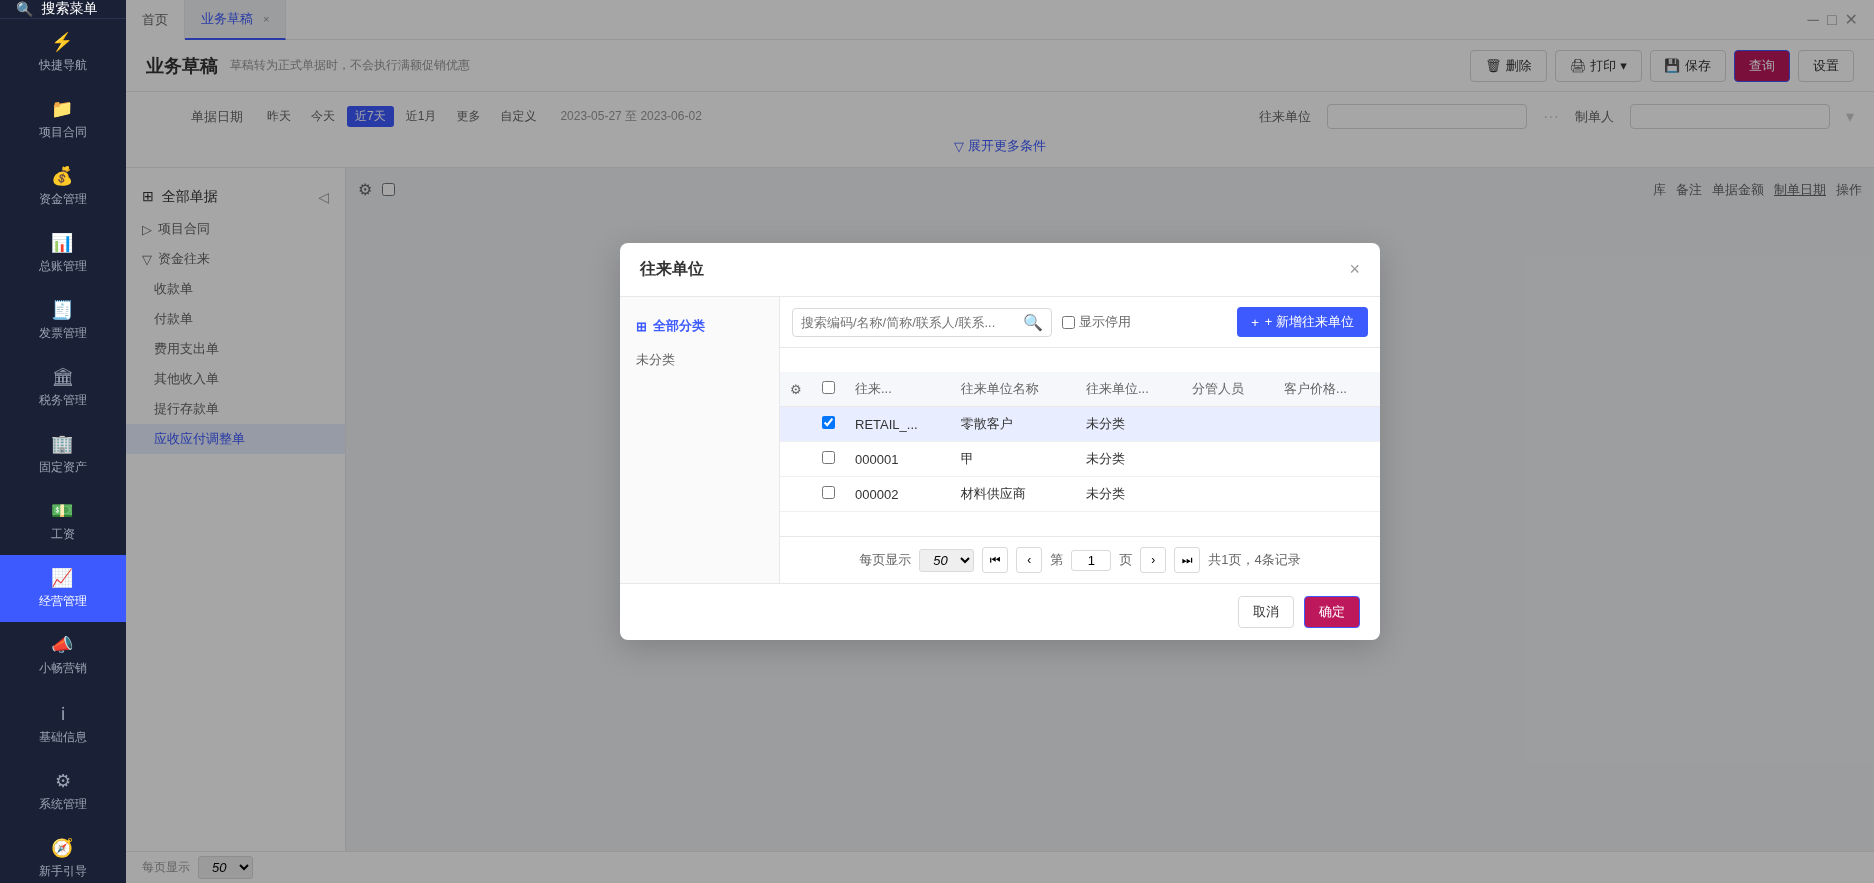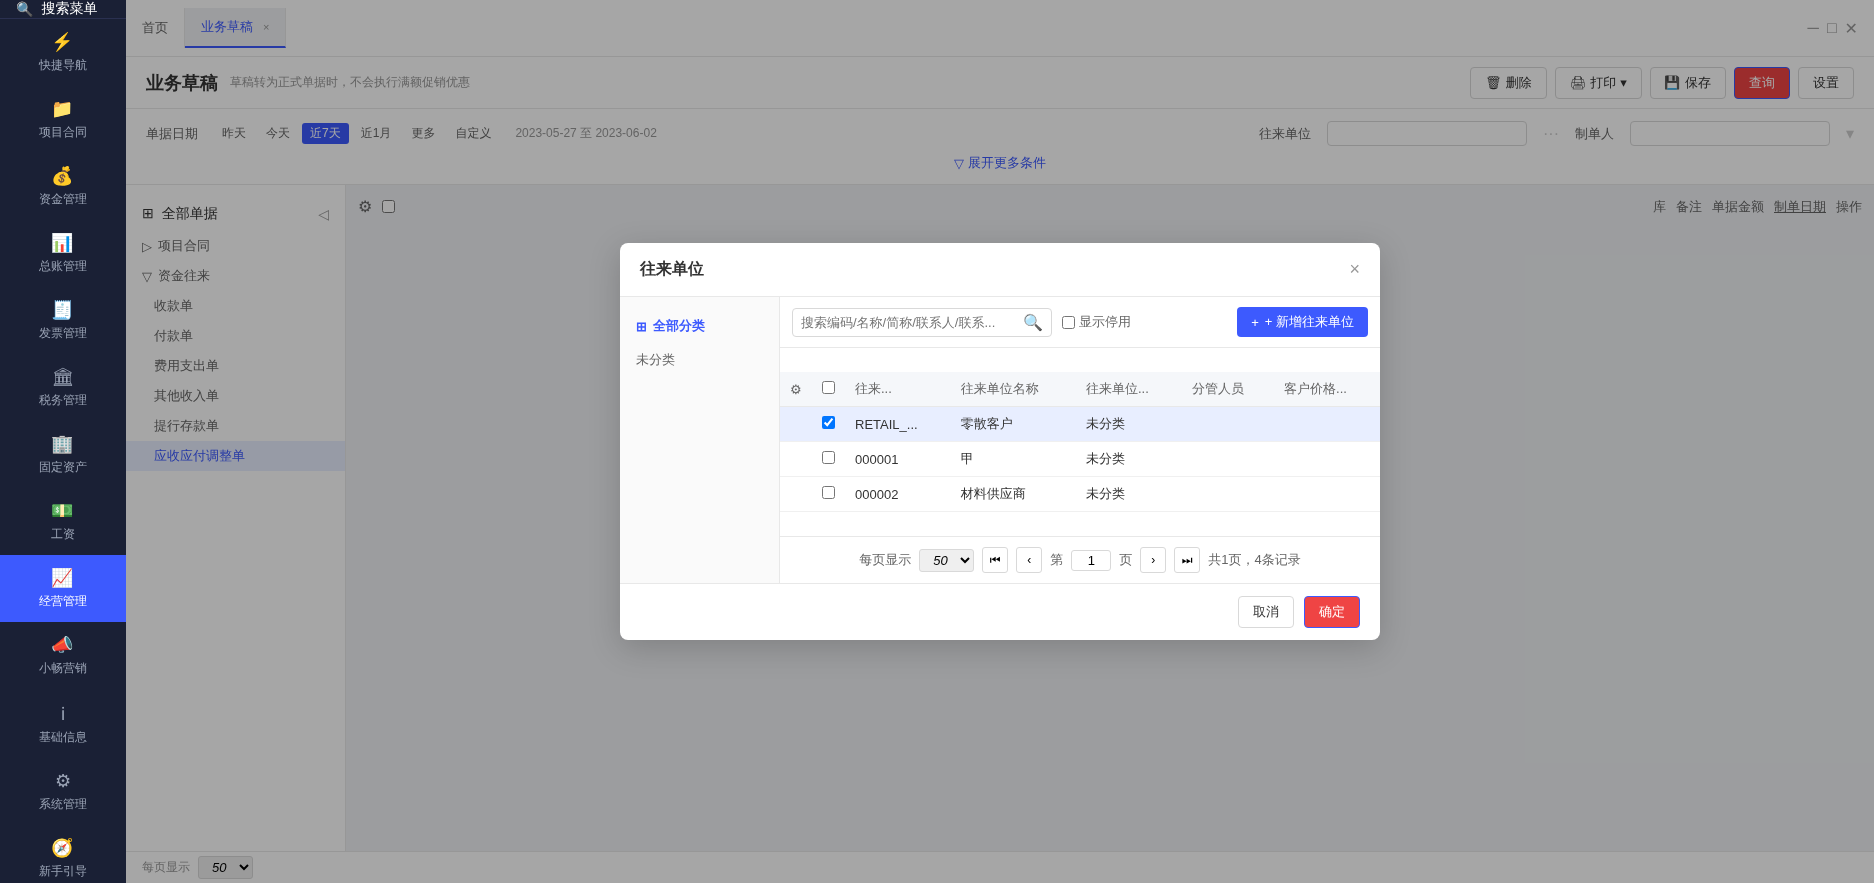--- a/index.html
+++ b/index.html
@@ -43,21 +43,21 @@
       display: flex;
       flex-direction: column;
       height: 100%;
       background: #f0f2f5;
       overflow: hidden;
       position: relative;
     }
 
     
     .tab-bar {
-      height: 57px;
+      height: 40px;
       background: #fff;
       display: flex;
       align-items: center;
       border-bottom: 1px solid #e8e8e8;
       padding: 0 0 0 0;
     }
     .tab {
       height: 40px;
       display: flex;
       align-items: center;
@@ -79,33 +79,33 @@
       display: flex;
       align-items: center;
       padding: 0 20px;
       border-bottom: 1px solid #e8e8e8;
       gap: 12px;
     }
     .page-title { font-size: 18px; font-weight: bold; color: #333; }
     .page-subtitle { font-size: 12px; color: #999; }
     .header-actions { margin-left: auto; display: flex; gap: 8px; align-items: center; }
     .btn { padding: 6px 14px; border-radius: 4px; font-size: 13px; cursor: pointer; border: 1px solid #d9d9d9; background: #fff; color: #333; }
-    .btn-primary { background: #ef4444; color: #fff; border-color: #3d5afe; }
+    .btn-primary { background: #be185d; color: #fff; border-color: #3d5afe; }
     .btn-icon { display: flex; align-items: center; gap: 4px; }
 
     
     .filter-bar {
       background: #fff;
       padding: 12px 20px;
       border-bottom: 1px solid #e8e8e8;
       display: flex;
       flex-direction: column;
       gap: 8px;
     }
-    .filter-row { display: flex; align-items: center; gap: 16px; }
+    .filter-row { display: flex; align-items: center; gap: 16px; margin-left: 45px; }
     .filter-label { font-size: 13px; color: #666; }
     .date-tabs { display: flex; gap: 4px; }
     .date-tab { padding: 2px 8px; font-size: 12px; border-radius: 3px; cursor: pointer; color: #666; }
     .date-tab.active { background: #3d5afe; color: #fff; }
     .date-range { font-size: 12px; color: #999; }
     .filter-input { border: 1px solid #d9d9d9; border-radius: 4px; padding: 4px 8px; font-size: 13px; width: 200px; }
     .expand-more { display: flex; align-items: center; gap: 4px; color: #3d5afe; font-size: 13px; cursor: pointer; margin: 0 auto; }
 
     
     .content-area {

